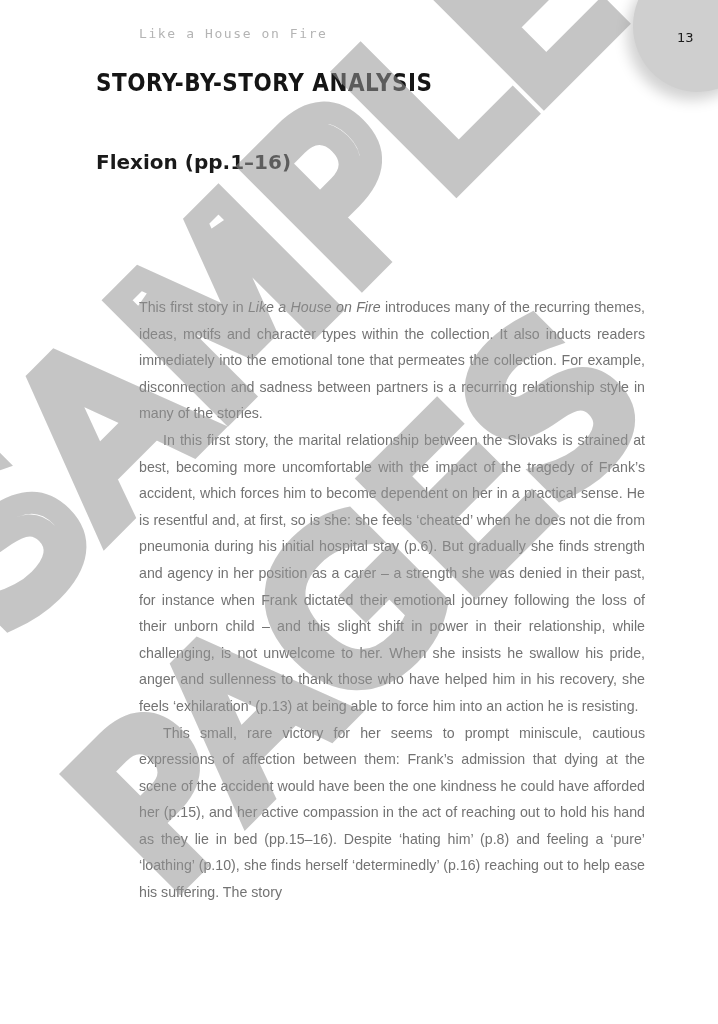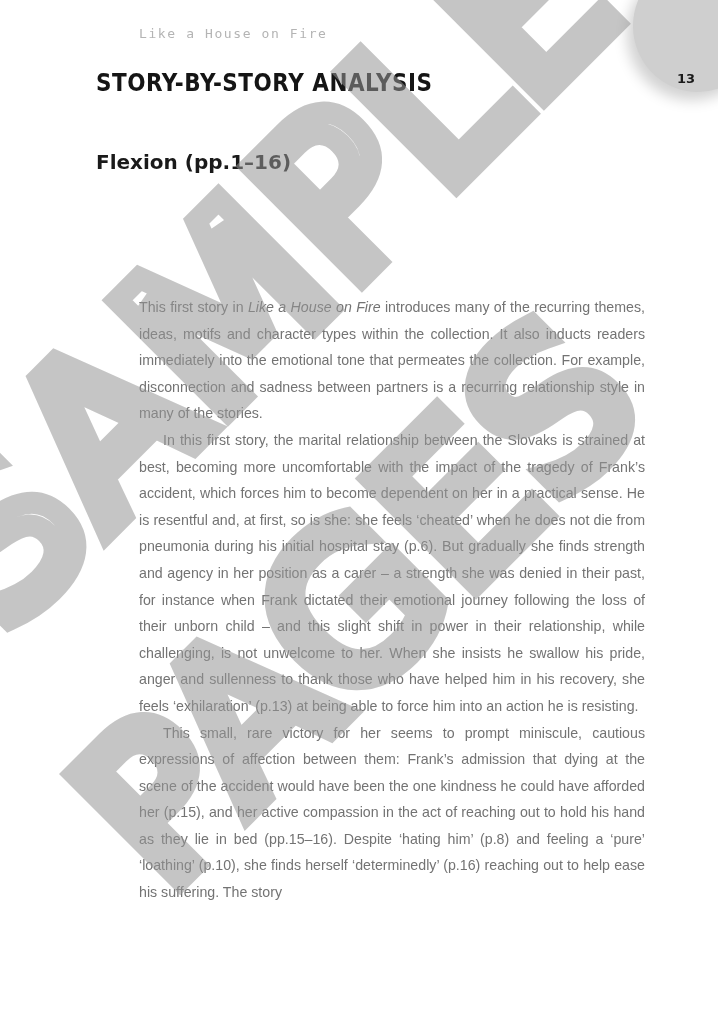--- a/index.html
+++ b/index.html
@@ -1,20 +1,20 @@
 <!DOCTYPE html>
 <html><head>
 <meta charset="utf-8">
 <style>
   html, body { margin:0; padding:0; }
   body { width:718px; height:1024px; background:#ffffff; position:relative; overflow:hidden; font-family:"Liberation Sans", sans-serif; color:#1f1f1f; }
   .page { position:absolute; inset:0; }
   .running-head { position:absolute; left:139px; top:26px; font-family:"DejaVu Sans Mono", monospace; font-size:13px; letter-spacing:1.6px; color:#b4b4b4; }
   .page-tab { position:absolute; left:633px; top:-40px; width:130px; height:132px; border-radius:50%; background:#cfcfcf; box-shadow:-6px 8px 14px rgba(0,0,0,0.18); }
-  .page-num { position:absolute; left:677px; top:30px; font-family:"DejaVu Sans", sans-serif; font-weight:bold; font-size:13px; color:#1a1a1a;margin-top:41px; }
+  .page-num { position:absolute; left:677px; top:30px; font-family:"DejaVu Sans", sans-serif; font-weight:normal; font-size:13px; color:#1a1a1a; }
   .section-title { position:absolute; left:96px; top:68px; font-family:"DejaVu Sans", sans-serif; font-weight:bold; font-size:25px; letter-spacing:0.6px; color:#151515; transform:scaleX(0.86); transform-origin:left top; }
   .story-title { position:absolute; left:96px; top:150px; font-family:"DejaVu Sans", sans-serif; font-size:20px; font-weight:bold; color:#1a1a1a; }
   .summary { position:absolute; left:139px; top:187px; width:506px; font-family:"Liberation Serif", serif; font-size:15px; line-height:20px; color:#2a2a2a; }
   .summary .lbl { font-weight:bold; font-style:normal; }
   .summary .txt { font-style:italic; }
   .body-text { position:absolute; left:139px; top:294px; width:506px; font-family:"Liberation Sans", sans-serif; font-size:14.2px; line-height:26.6px; color:#737373; text-align:justify; }
   .body-text p { margin:0; }
   .body-text p.indent { text-indent:24px; }
   .body-text em { font-style:italic; }
   .watermark { position:absolute; inset:0; pointer-events:none; z-index:5; }

